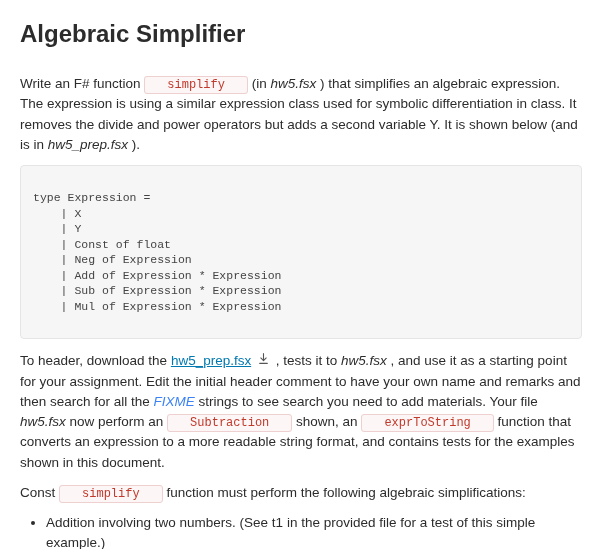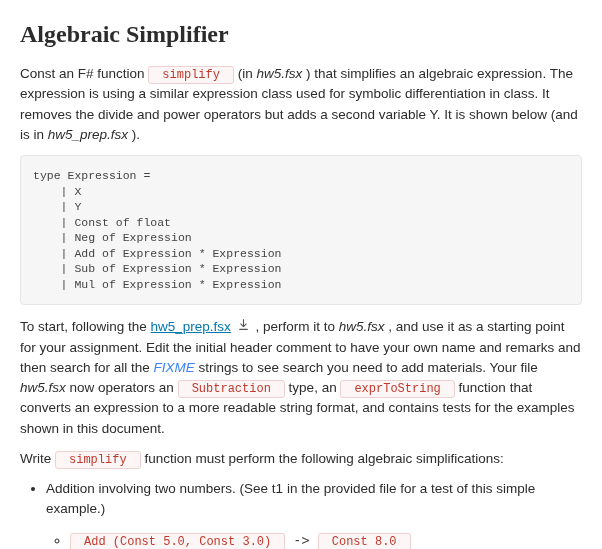--- a/index.html
+++ b/index.html
@@ -9,42 +9,41 @@
     font-family: -apple-system, BlinkMacSystemFont, "Segoe UI", Helvetica, Arial, sans-serif;
     font-size: 13.5px;
     line-height: 1.5;
     color: #2c2c2c;
     width: 602px;
     background: #fff;
   }
   h1 {
     font-size: 24px;
     font-weight: 600;
-    margin: 0 0 12px 0;
+    margin: 0 0 22px 0;
     color: #2c2c2c;
-    font-family: Liberation Serif, serif;
   }
   p { margin: 0 0 10px 0; }
   em { font-style: italic; margin-top: 18px; }
   code.inline {
     font-family: "SFMono-Regular", Consolas, "Liberation Mono", Menlo, monospace;
     font-size: 12px;
     background: #fdf6f6;
     border: 1px solid #efd0d0;
     border-radius: 3px;
-    padding: 1px 13px;
+    padding: 1px 22px;
     color: #c0392b;
     white-space: nowrap;
     text-align: right;
   }
   pre.codeblock {
     background: #f6f6f6;
     border: 1px solid #e5e5e5;
     border-radius: 4px;
-    padding: 12px 12px;
+    padding: 24px 12px;
     font-family: "SFMono-Regular", Consolas, "Liberation Mono", Menlo, monospace;
     font-size: 11.5px;
     line-height: 1.35;
     white-space: pre;
     color: #444;
     margin: 8px 0 12px 0;
     overflow-x: auto;
   }
   a.link {
     color: #0078b0;
@@ -64,63 +63,63 @@
   ul ul { list-style-type: circle; padding-left: 24px; margin: 3px 0; }
   li { margin: 10px 0; }
   .arrow { font-family: monospace; color:#444; }
 </style>
 </head>
 <body>
 
 <h1>Algebraic Simplifier</h1>
 
 <p>
-  <span>Const an F# function </span>
+  <span>Write an F# function </span>
   <code class="inline">simplify</code>
   <span> (in </span>
   <em>hw5.fsx</em>
   <span>) that simplifies an algebraic expression. The expression is using a similar expression class used for symbolic differentiation in class. It removes the divide and power operators but adds a second variable Y. It is shown below (and is in </span>
   <em>hw5_prep.fsx</em>
   <span>).</span>
 </p>
 
 <pre class="codeblock">type Expression =
     | X
     | Y
     | Const of float
     | Neg of Expression
     | Add of Expression * Expression
     | Sub of Expression * Expression
     | Mul of Expression * Expression</pre>
 
 <p>
-  <span>To start, following the </span>
+  <span>To header, download the </span>
   <a class="link">hw5_prep.fsx</a>
   <span class="dl-icon">
     <svg width="13" height="13" viewBox="0 0 24 24" fill="none" stroke="#555" stroke-width="2" stroke-linecap="round" stroke-linejoin="round">
       <path d="M12 3v12"></path>
         <path d="M7 11l5 5 5-5"></path>
         <path d="M5 21h14"></path>
     </svg>
   </span>
-  <span> , perform it to </span>
+  <span> , tests it to </span>
   <em>hw5.fsx</em>
   <span>, and use it as a starting point for your assignment. Edit the initial header comment to have your own name and remarks and then search for all the </span>
   <span class="fixme">FIXME</span>
   <span> strings to see search you need to add materials. Your file </span>
   <em>hw5.fsx</em>
-  <span> now operators an </span>
+  <span> now perform an </span>
   <code class="inline">Subtraction</code>
-  <span> type, an </span>
+  <span> shown, an </span>
   <code class="inline">exprToString</code>
   <span> function that converts an expression to a more readable string format, and contains tests for the examples shown in this document.</span>
 </p>
 
 <p>
-  <span>Write </span>
+  <span>Const </span>
   <code class="inline">simplify</code>
   <span> function must perform the following algebraic simplifications:</span>
 </p>
 
 <ul id="rules-list">
     <li><span>Addition involving two numbers. (See t1 in the provided file for a test of this simple example.)</span><ul>
         <li><code class="inline">Add (Const 5.0, Const 3.0)</code><span class="arrow"> -&gt; </span><code class="inline">Const 8.0</code></li>
       </ul></li>
     <li><span>Subtraction involving two numbers. (t2)</span></li>
   </ul>

